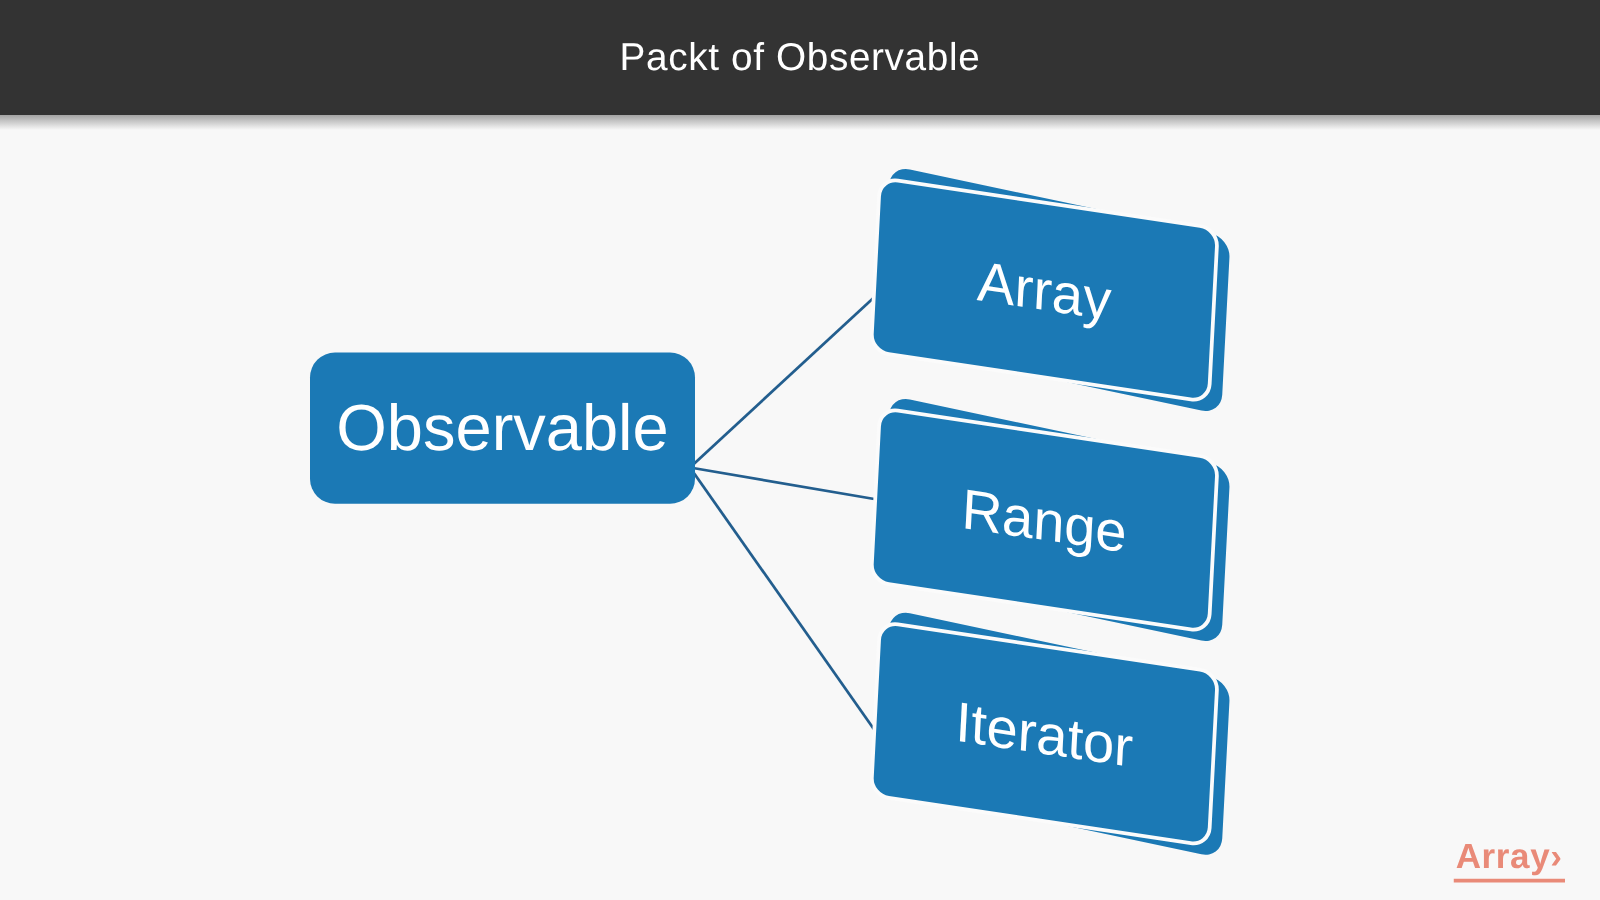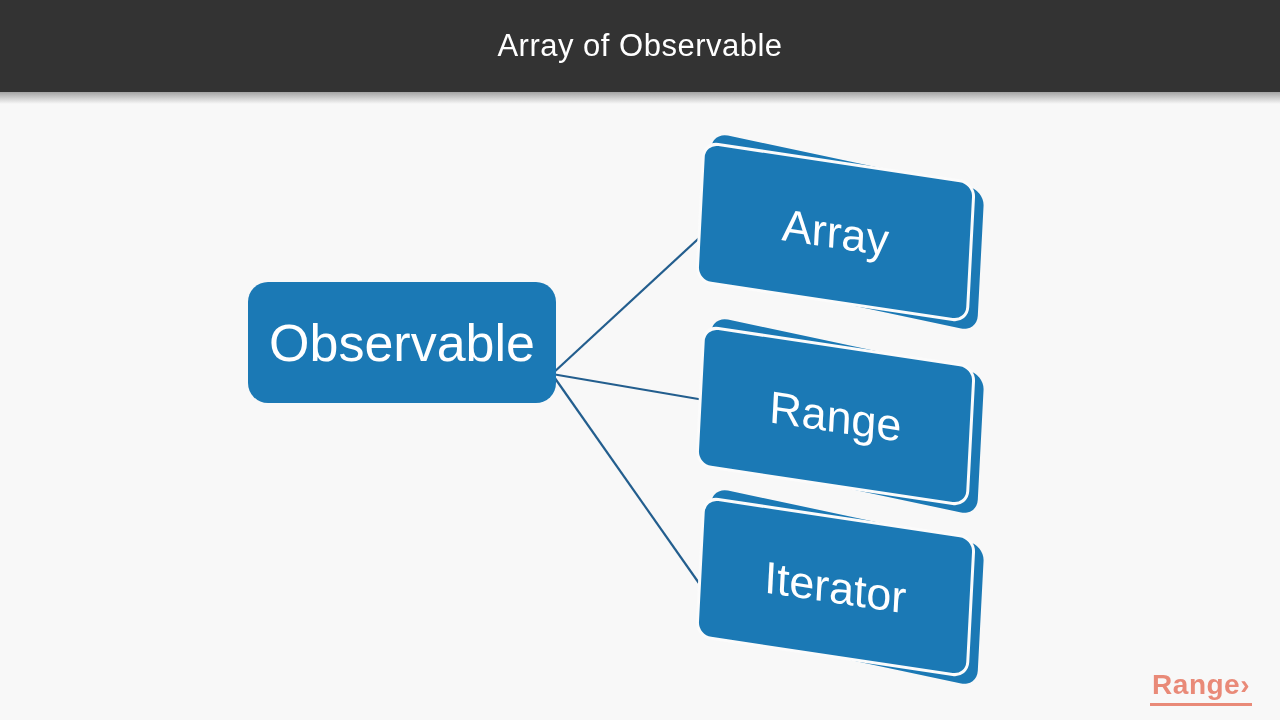--- a/index.html
+++ b/index.html
@@ -122,21 +122,21 @@
     padding: 0 2px 2px 2px;
     z-index: 3;
   }
 </style>
 </head>
 <body>
 
 <div class="slide">
 
   <div class="header">
-    <div class="header-title">Array of Observable</div>
+    <div class="header-title">Packt of Observable</div>
   </div>
   <div class="header-shadow"></div>
 
   <svg class="connector-svg" viewBox="0 0 1280 720">
     <line x1="552" y1="374" x2="710" y2="228" stroke="#235e8e"></line>
     <line x1="552" y1="374" x2="710" y2="401" stroke="#235e8e"></line>
     <line x1="552" y1="374" x2="708" y2="596" stroke="#235e8e"></line>
   </svg>
 
   <div class="node-root">
@@ -157,15 +157,15 @@
     </div>
   </div>
 
   <div class="child-wrap wrap-iterator">
     <div class="child-back"></div>
     <div class="child-front">
       <span class="node-label">Iterator</span>
     </div>
   </div>
 
-  <div class="brand">Range›</div>
+  <div class="brand">Array›</div>
 
 </div>
 
 </body></html>

